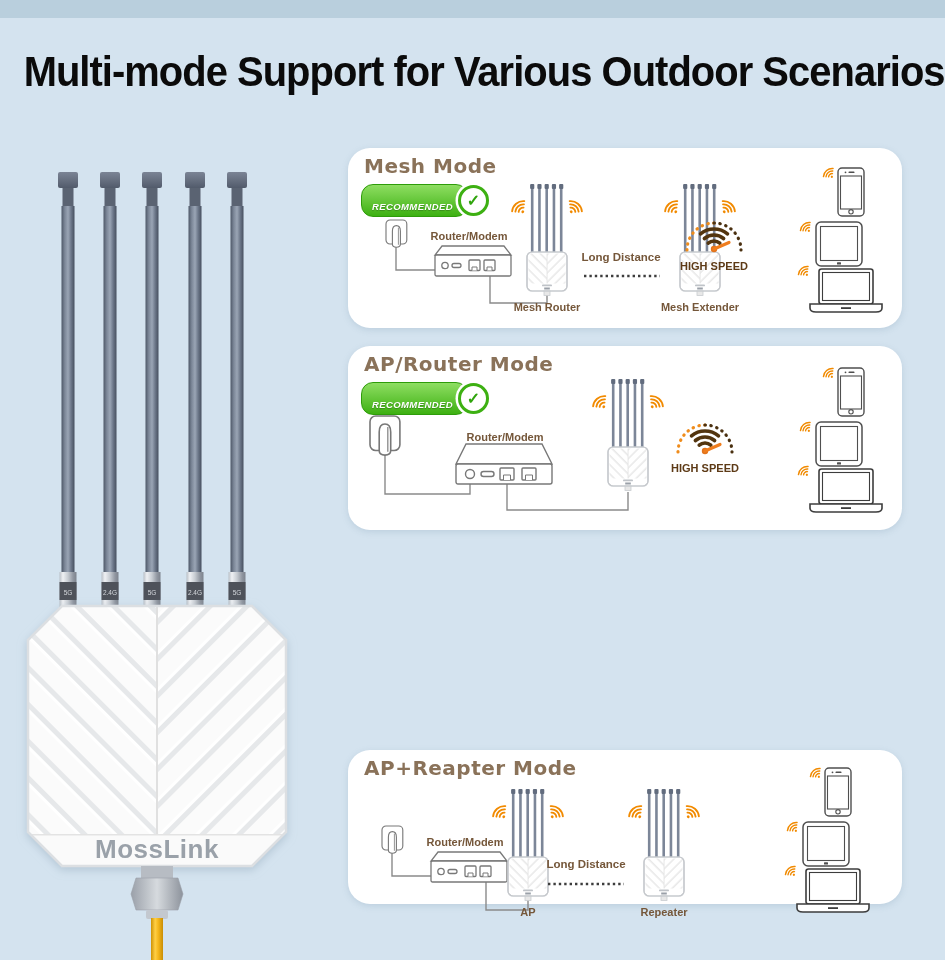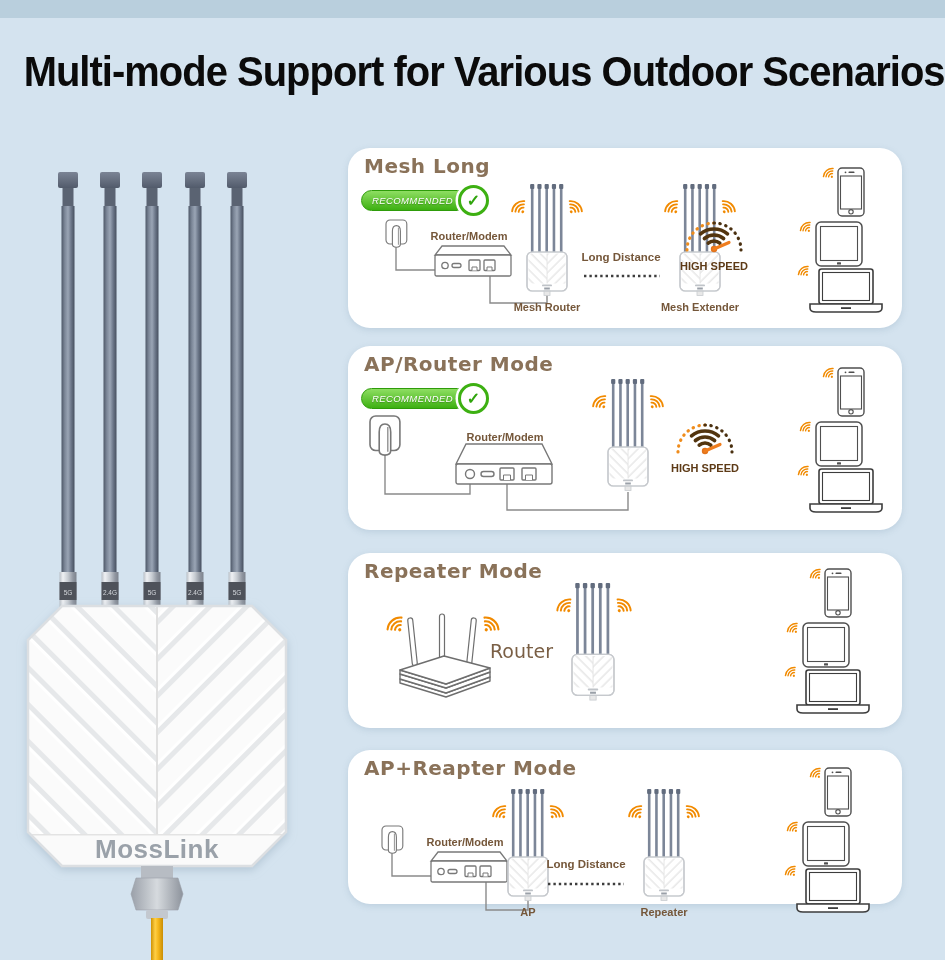--- a/index.html
+++ b/index.html
@@ -12,22 +12,22 @@
   
   .panel{position:absolute;left:348px;width:554px;background:#fff;border-radius:22px;
          box-shadow:0 2px 6px rgba(120,150,175,.25);}
   .panel-title{position:absolute;left:16px;top:6px;margin:0;
     font-family:"DejaVu Sans",sans-serif;font-weight:bold;font-size:20px;
     color:#8a7259;letter-spacing:.5px;}
   .diagram{position:absolute;left:0;top:0;}
   
   .badge{position:absolute;left:13px;top:38px;display:flex;align-items:center;height:28px;}
   .badge-pill{display:inline-block;background:linear-gradient(180deg,#8ede62,#3db012);
-    border:1px solid #2e9c0a;border-radius:12px;padding:4px 14px 4px 10px;
-    color:#fff;font-size:9.5px;font-weight:normal;font-style:italic;letter-spacing:.4px;
+    border:1px solid #2e9c0a;border-radius:12px;padding:16px 14px 4px 10px;
+    color:#fff;font-size:9.5px;font-weight:bold;font-style:italic;letter-spacing:.4px;
     text-shadow:0 1px 1px rgba(0,0,0,.25);}
   .badge-check{width:25px;height:25px;border-radius:50%;border:3px solid #3db012;background:#fff;
     color:#2fa40c;font-size:16px;font-weight:bold;display:flex;align-items:center;justify-content:center;
     margin-left:-10px;box-shadow:0 0 0 2.5px #fff;}
   
   text.lbl{font-family:"Liberation Sans",sans-serif;font-weight:bold;font-size:11px;fill:#75573a;}
   text.lbl-dist{font-family:"Liberation Sans",sans-serif;font-weight:bold;font-size:11.5px;fill:#75573a;}
   text.lbl-speed{font-family:"Liberation Sans",sans-serif;font-weight:bold;font-size:11px;fill:#5d3a16;}
   text.lbl-big{font-family:"DejaVu Sans",sans-serif;font-size:19px;fill:#7a5f45;}
   text.ant-lbl{font-family:"Liberation Sans",sans-serif;font-size:6.5px;fill:#d4d8dd;}
@@ -276,21 +276,21 @@
 
     <g>
       <rect x="141" y="708" width="32" height="12" fill="#b7bcc3"></rect>
       <path d="M136,720 L178,720 L183,736 L178,752 L136,752 L131,736 Z" fill="url(#nutGrad)" stroke="#9aa0a8" stroke-width=".6"></path>
       <rect x="146" y="752" width="22" height="9" rx="2" fill="#c3c8cf"></rect>
     </g>
     <rect x="151" y="760" width="12" height="58" fill="url(#cableGrad)"></rect>
   </svg>
 
   <section class="panel" style="top:130px;height:180px">
-    <h2 class="panel-title">Mesh Long</h2>
+    <h2 class="panel-title">Mesh Mode</h2>
     <div class="badge">
       <span class="badge-pill">RECOMMENDED</span>
       <span class="badge-check">✓</span>
     </div>
     <svg class="diagram" width="554" height="180" viewBox="0 0 554 180">
       <polyline points="48,99 48,122 97,122 97,118" fill="none" stroke="#8a8a8a" stroke-width="1.4"></polyline>
       <polyline points="142,128 142,155 199,155 199,144" fill="none" stroke="#8a8a8a" stroke-width="1.4"></polyline>
       <use href="#g-plug" transform="translate(38,72) scale(.8)"></use>
       <text class="lbl" x="121" y="92" text-anchor="middle">Router/Modem</text>
       <use href="#g-modem-s" transform="translate(87,98)"></use>
@@ -324,31 +324,20 @@
       <use href="#g-modem-l" transform="translate(108,98)"></use>
       <use href="#g-wifi" transform="translate(256,61) rotate(-40) scale(.7)"></use>
       <use href="#g-wifi" transform="translate(304,61) rotate(40) scale(.7)"></use>
       <use href="#g-ap" transform="translate(260,33)"></use>
       <use href="#g-highspeed" transform="translate(325,72)"></use>
       <text class="lbl-speed" x="357" y="126" text-anchor="middle">HIGH SPEED</text>
       <use href="#g-stack" transform="translate(458,18)"></use>
     </svg>
   </section>
 
-  <section class="panel" style="top:535px;height:175px">
-    <h2 class="panel-title">Repeater Mode</h2>
-    <svg class="diagram" width="554" height="175" viewBox="0 0 554 175">
-      <use href="#g-router3" transform="translate(40,55)"></use>
-      <text class="lbl-big" x="142" y="105">Router</text>
-      <use href="#g-wifi" transform="translate(221,58) rotate(-40) scale(.75)"></use>
-      <use href="#g-wifi" transform="translate(271,58) rotate(40) scale(.75)"></use>
-      <use href="#g-ap" transform="translate(224,30) scale(1.05)"></use>
-      <use href="#g-stack" transform="translate(445,12)"></use>
-    </svg>
-  </section>
 
   <section class="panel" style="top:732px;height:154px">
     <h2 class="panel-title">AP+Reapter Mode</h2>
     <svg class="diagram" width="554" height="176" viewBox="0 0 554 176">
       <polyline points="44,103 44,126 93,126 93,122" fill="none" stroke="#8a8a8a" stroke-width="1.4"></polyline>
       <polyline points="138,132 138,160 180,160 180,149" fill="none" stroke="#8a8a8a" stroke-width="1.4"></polyline>
       <use href="#g-plug" transform="translate(34,76) scale(.8)"></use>
       <text class="lbl" x="117" y="96" text-anchor="middle">Router/Modem</text>
       <use href="#g-modem-s" transform="translate(83,102)"></use>
       <use href="#g-wifi" transform="translate(156,67) rotate(-40) scale(.7)"></use>

